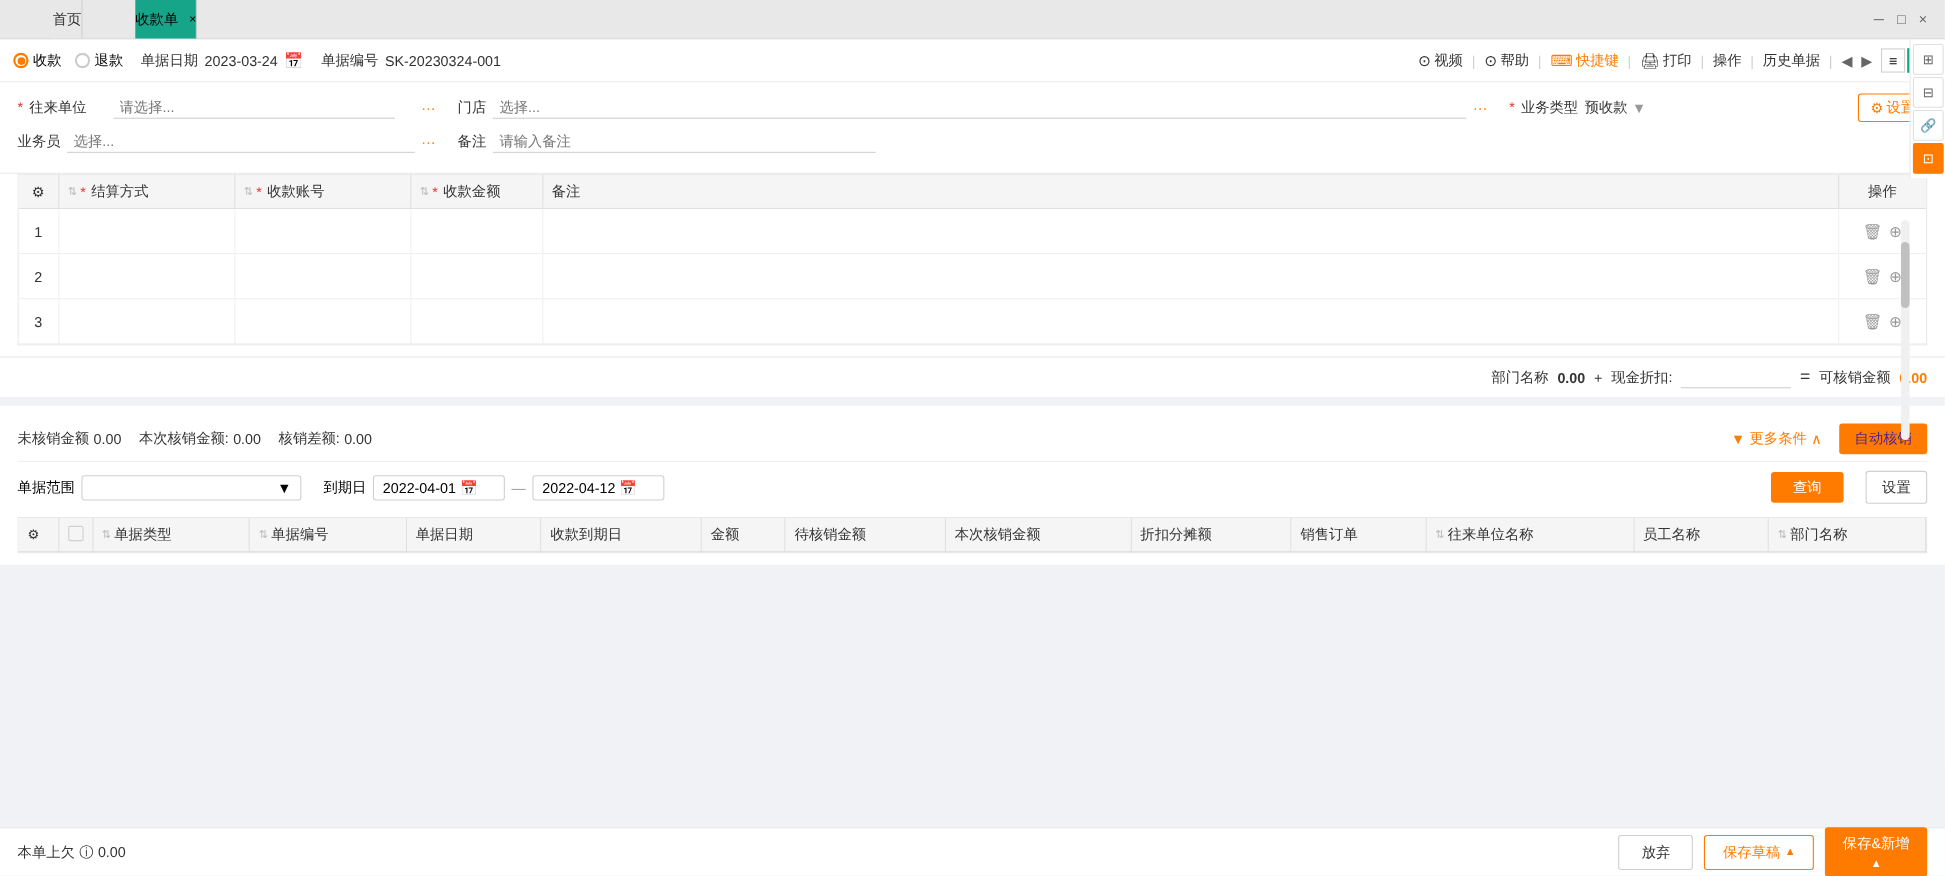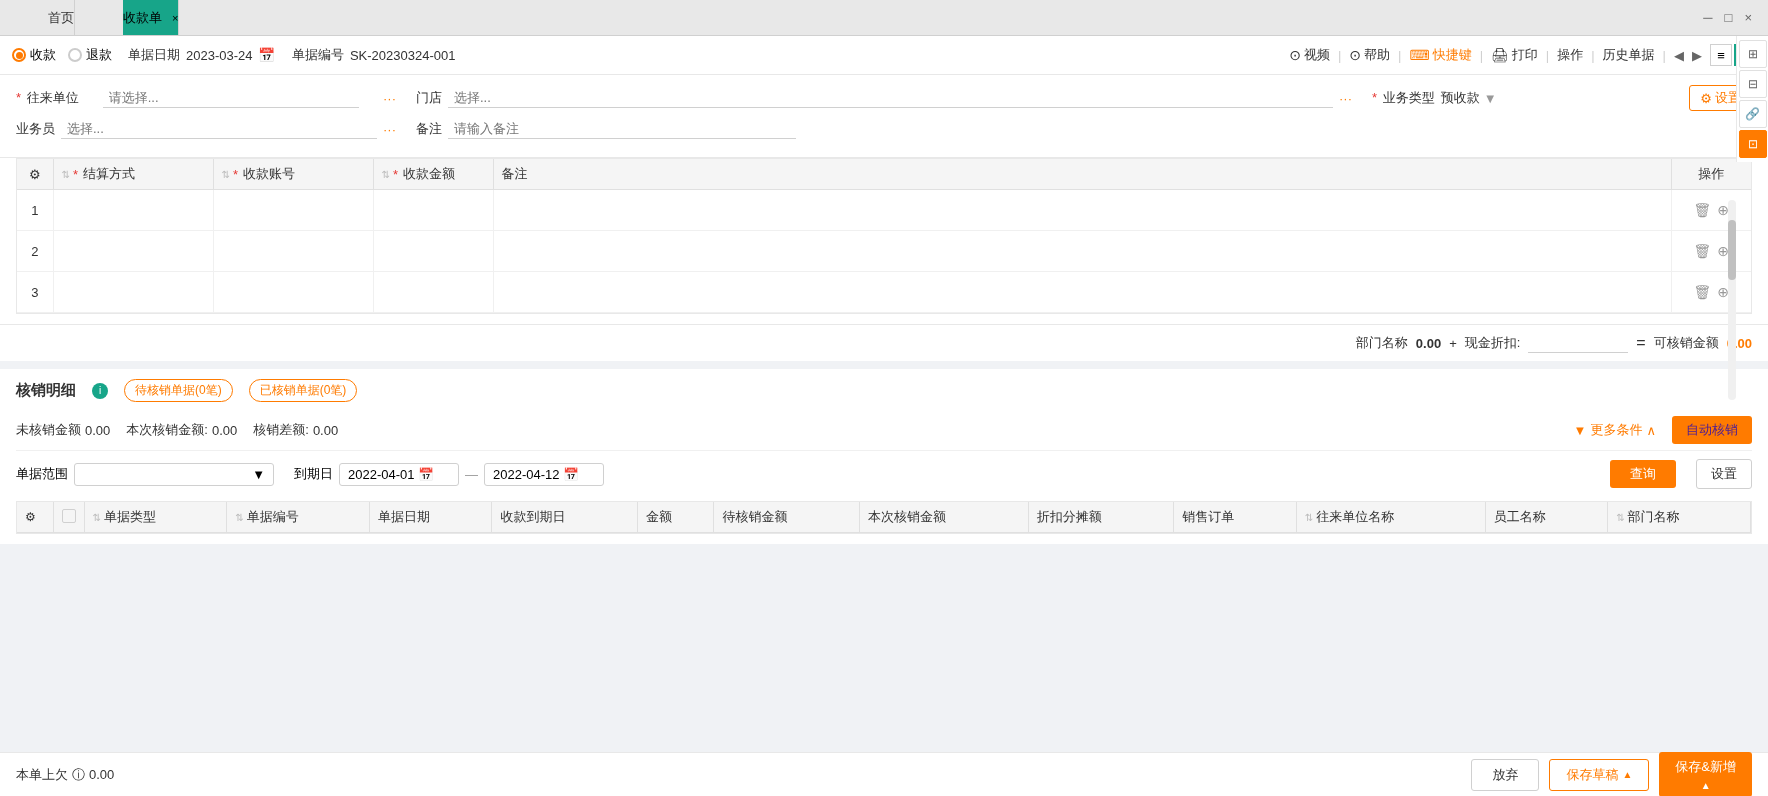--- a/index.html
+++ b/index.html
@@ -439,26 +439,20 @@
     <span class="summary-label">现金折扣:</span>
     <input class="summary-input" type="text" value="" style="">
     <span class="summary-eq">=</span>
     <span class="summary-label">可核销金额</span>
     <span class="summary-orange">0.00</span>
   </div>
 
   <div class="section-divider"></div>
 
   <div class="verify-section">
-    <div class="verify-header">
-      <span class="verify-title">核销明细</span>
-      <span class="info-icon">i</span>
-      <div class="tab-pill active">待核销单据(0笔)</div>
-      <div class="tab-pill">已核销单据(0笔)</div>
-    </div>
 
     <div class="verify-stats">
       <div class="stat-item">
         <span class="summary-label">未核销金额</span>
         <span class="stat-value">0.00</span>
       </div>
       <div class="stat-item">
         <span class="summary-label">本次核销金额:</span>
         <span class="stat-value">0.00</span>
       </div>

